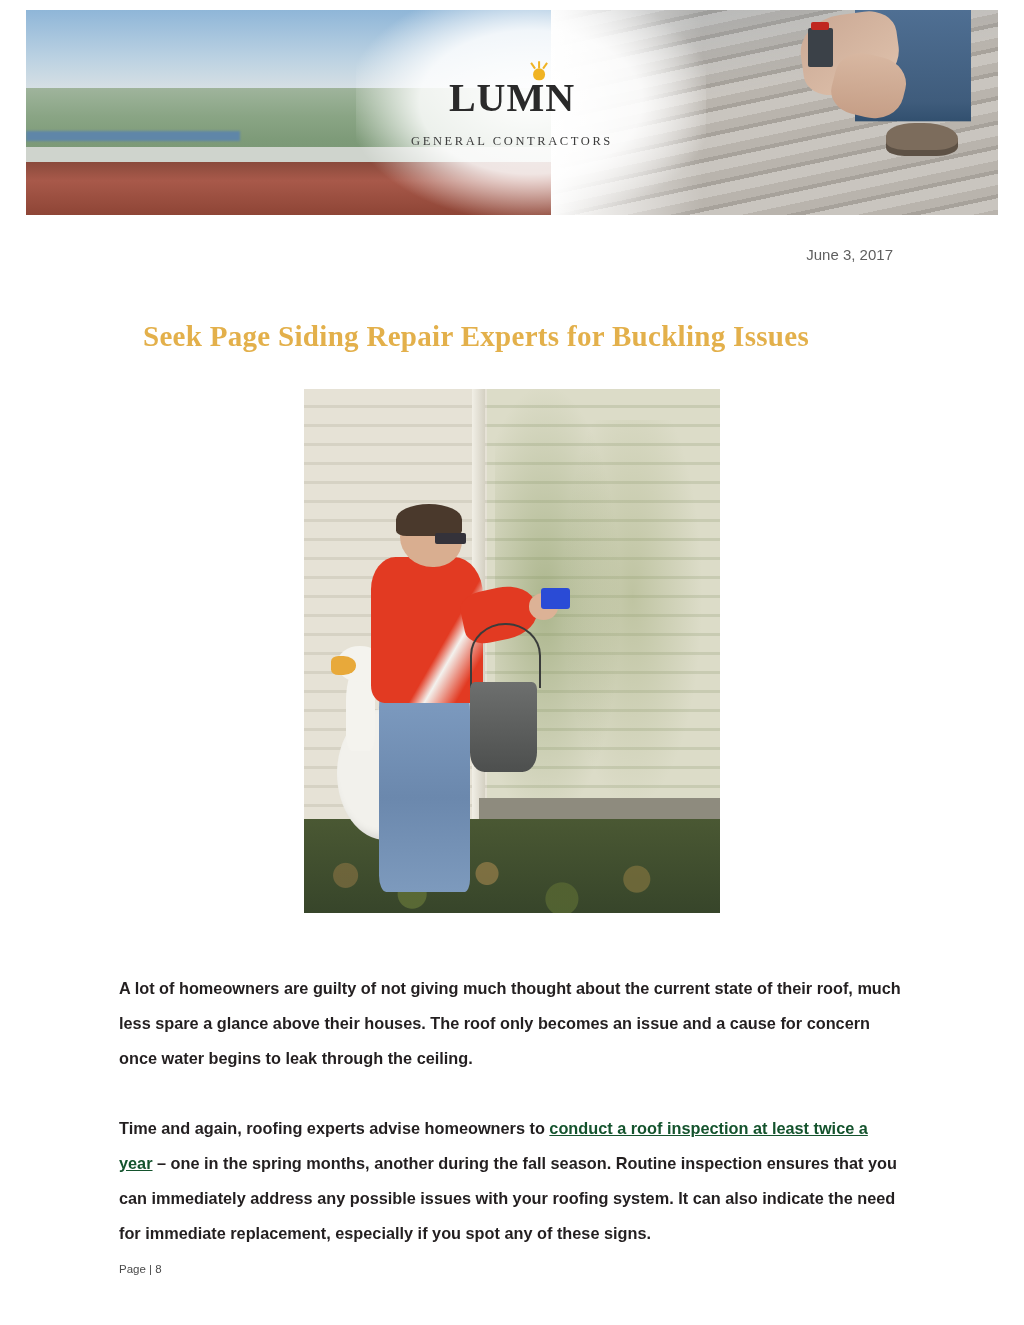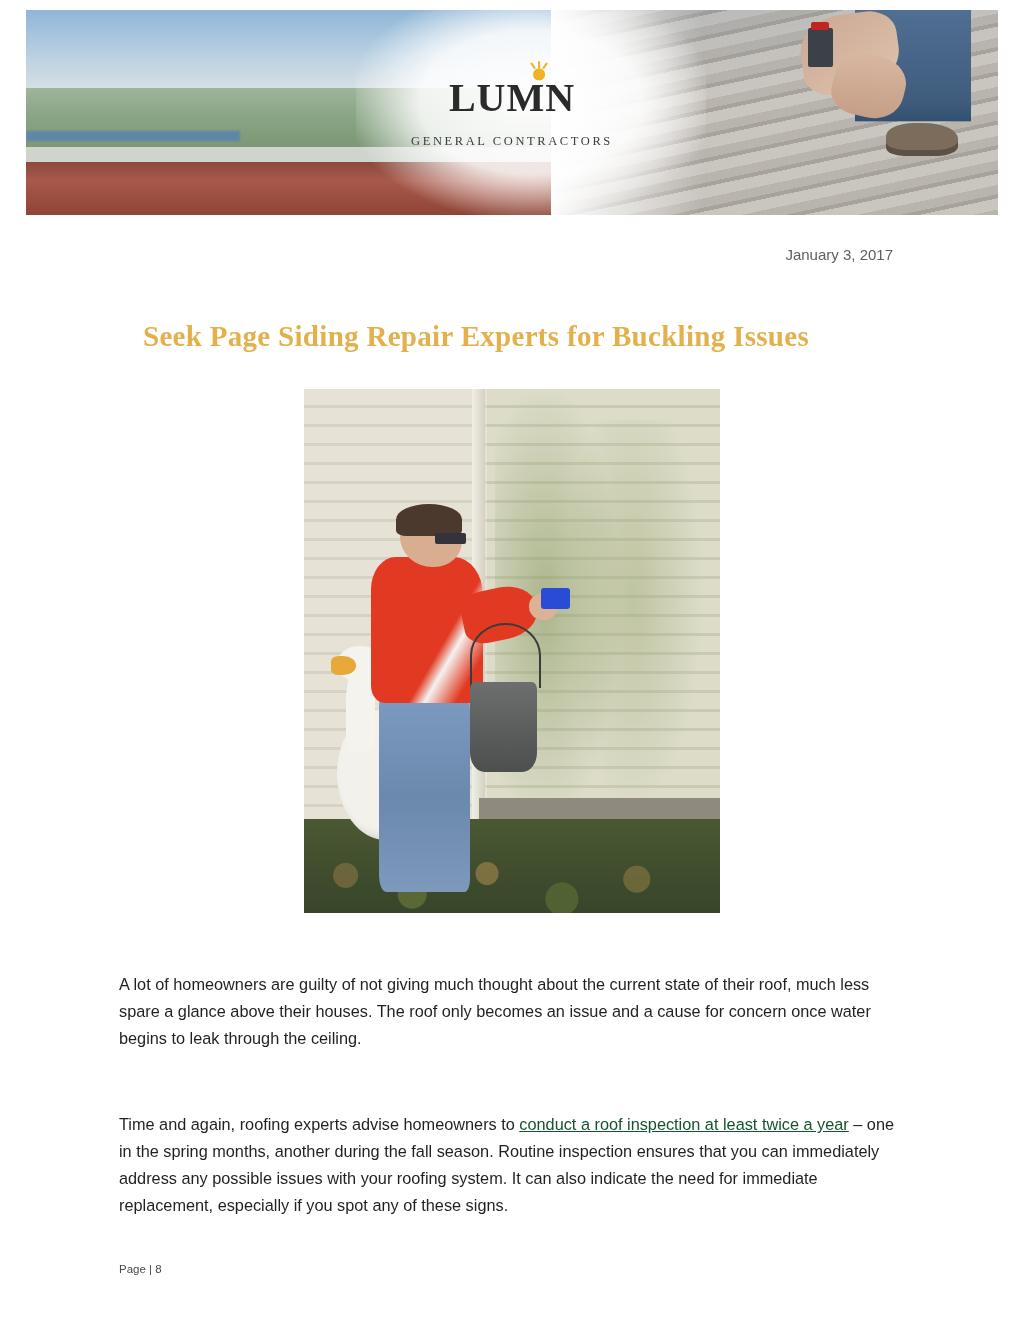--- a/index.html
+++ b/index.html
@@ -430,23 +430,24 @@
     height: 4%;
     background: #2a4bd6;
     border-radius: 3px;
   }
 
   .para {
     position: absolute;
     left: 119px;
     width: 782px;
     font-size: 16.3px;
-    line-height: 27px;
+    line-height: 35px;
     color: #231f20;
     font-family: "Liberation Sans", sans-serif;
+    font-weight: bold;
   }
   .para.p1 { top: 740px; }
   .para.p2 { top: 880px; }
   .para a {
     color: #14532d;
     text-decoration: underline;
   }
   .footer {
     position: absolute;
     left: 119px;
@@ -484,21 +485,21 @@
         <span class="r l"></span>
         <span class="r rr"></span>
       </span>
     </div>
     <div class="logo-sub">GENERAL CONTRACTORS</div>
   </div>
 </div>
 
 <div class="page">
 
-  <div class="date">January 3, 2017</div>
+  <div class="date">June 3, 2017</div>
 
   <h1 class="title">Seek Page Siding Repair Experts for Buckling Issues</h1>
 
   <div class="figure">
     <div class="siding"></div>
     <div class="siding-right"></div>
     <div class="algae"></div>
     <div class="algae2"></div>
     <div class="corner-post"></div>
     <div class="foundation"></div>

